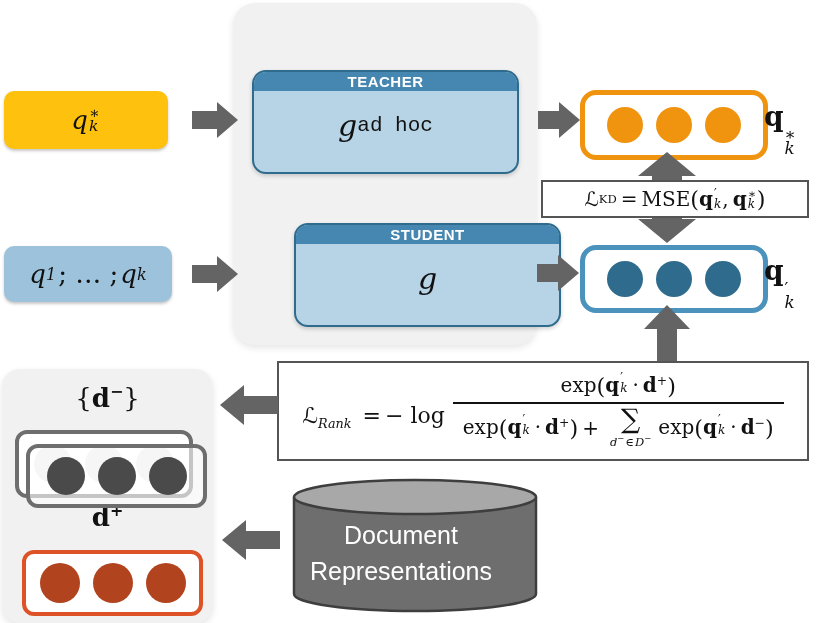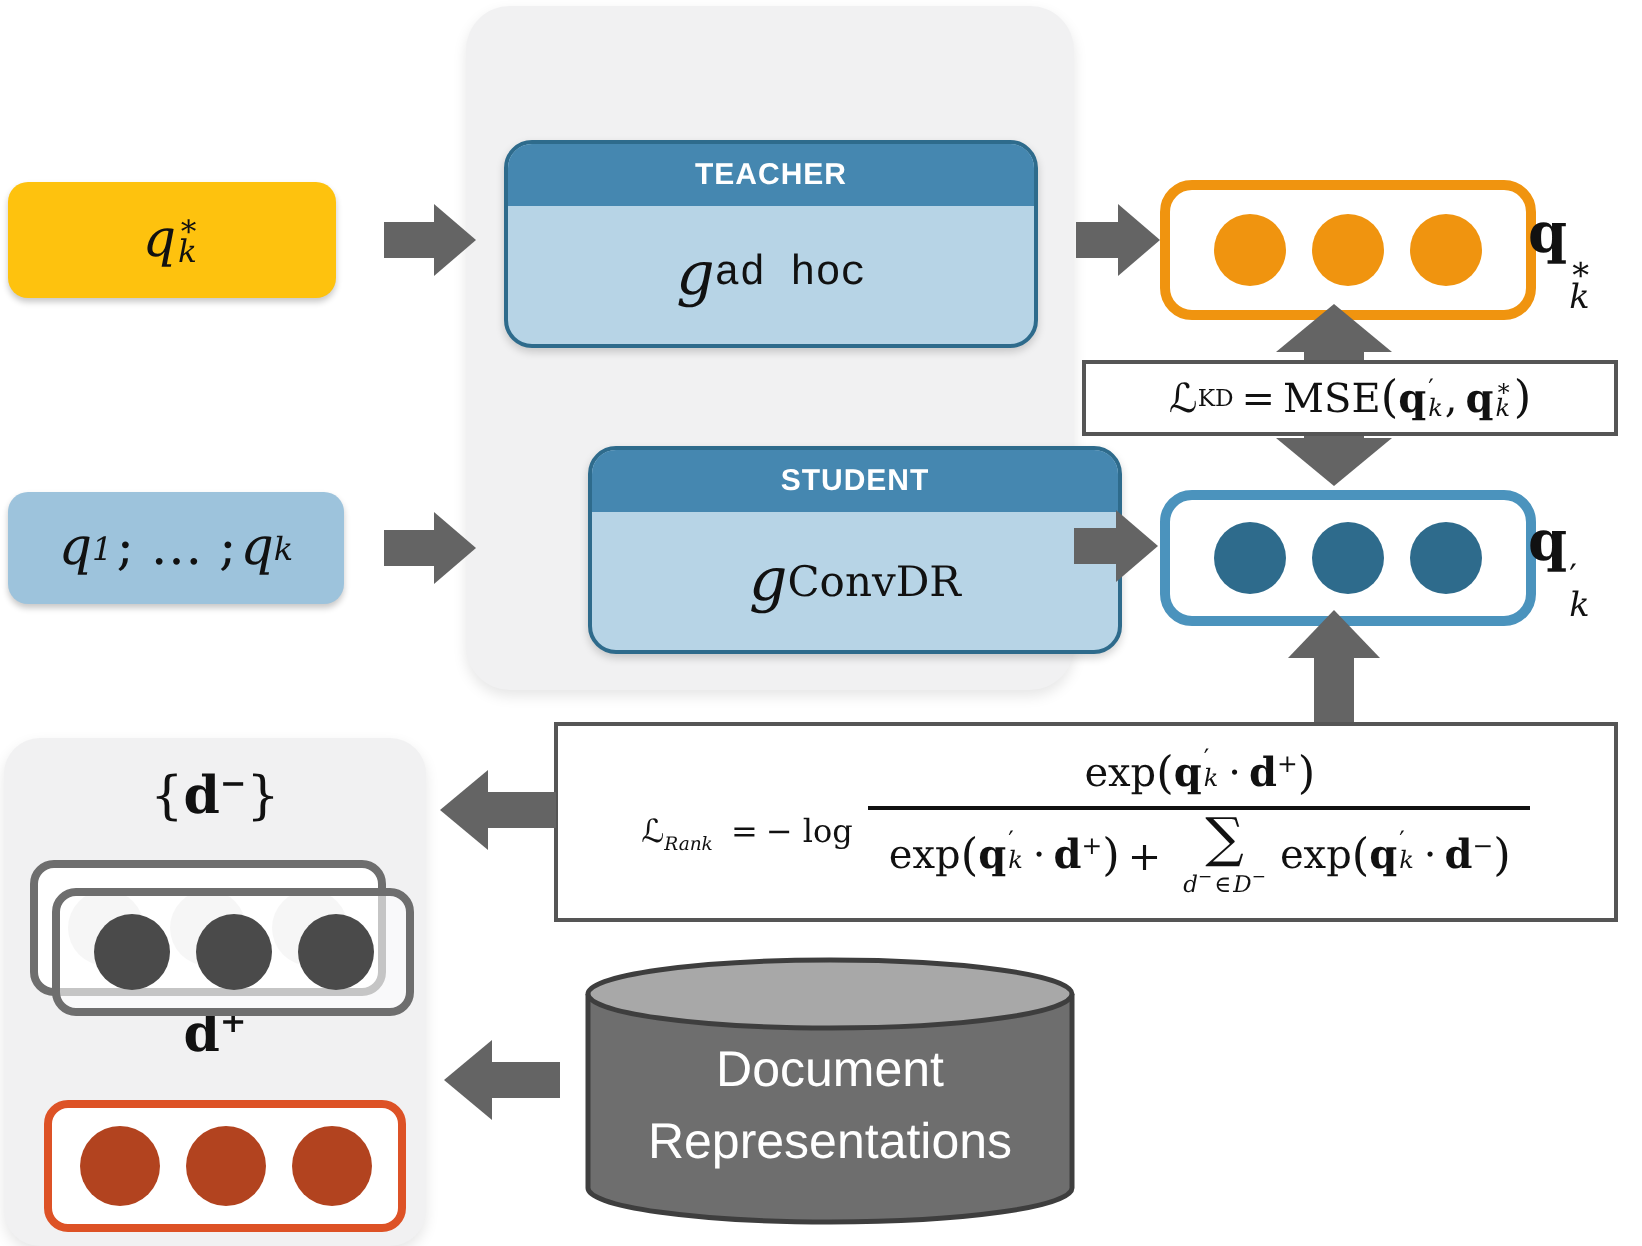--- a/index.html
+++ b/index.html
@@ -5,21 +5,21 @@
   html,body{margin:0;padding:0;}
   body{
     width:821px;height:623px;position:relative;overflow:hidden;
     background:#ffffff;font-family:"Liberation Sans",sans-serif;color:#111;
   }
   .abs{position:absolute;}
   .panel{position:absolute;background:#f1f1f2;border-radius:22px;box-shadow:0 3px 7px rgba(0,0,0,0.10);}
   
   .encbox{position:absolute;width:263px;height:100px;border:2px solid #2e6b8c;border-radius:14px;
           overflow:hidden;background:#b7d4e6;box-shadow:0 2px 4px rgba(0,0,0,0.18);}
-  .enc-hdr{height:31px;background:#4587b0;color:#fff;font-weight:bold;font-size:15px;
+  .enc-hdr{height:19px;background:#4587b0;color:#fff;font-weight:bold;font-size:15px;
            letter-spacing:0.5px;display:flex;align-items:center;justify-content:center;}
   .enc-bdy{height:69px;display:flex;align-items:center;justify-content:center;}
   
   .math{font-family:"DejaVu Serif","Liberation Serif",serif;}
   .it{font-style:italic;}
   .rm{font-style:normal;}
   .vec{font-weight:bold;font-style:normal;}
   .scriptL{font-family:"DejaVu Sans","DejaVu Serif",serif;}
   .lsub{font-size:0.58em;}
   .op{margin:0 4px;}
@@ -53,41 +53,40 @@
   .limits sup{font-size:8.5px;}
   
   .arr{position:absolute;}
   .arr .shaft{position:absolute;background:#646464;}
   .arr .head{position:absolute;width:0;height:0;border-style:solid;}
   
   .doclabel{position:absolute;width:211px;text-align:center;
             font-family:"DejaVu Serif","Liberation Serif",serif;font-size:26px;font-weight:bold;}
   .docbox{position:absolute;border-radius:12px;display:flex;align-items:center;justify-content:center;gap:13px;}
   
-  .cyl-text{position:absolute;left:291px;top:517px;width:248px;text-align:center;color:#fff;
+  .cyl-text{position:absolute;left:277px;top:517px;width:248px;text-align:center;color:#fff;
             font-size:25px;line-height:36px;}
 </style>
 </head>
 <body>
 
 <div class="panel" style="left:233px;top:3px;width:304px;height:342px;">
 
   <div class="encbox" style="left:19px;top:67px;">
     <div class="enc-hdr">TEACHER</div>
     <div class="enc-bdy math" style="font-size:30px;">
       <span class="it">g</span>
         <sub class="rm" style="font-size:21px;font-family:Liberation Mono, monospace;">ad hoc</sub>
     </div>
   </div>
 
   <div class="encbox" style="left:17px;top:220px;margin-left:44px;">
     <div class="enc-hdr">STUDENT</div>
     <div class="enc-bdy math" style="font-size:30px;">
       <span class="it">g</span>
-        <sub class="rm" style="font-size:21px;">ConvDR</sub>
     </div>
   </div>
 </div>
 
 <div class="inputbox it" style="left:4px;top:91px;width:164px;height:58px;background:#fec20e;">
   <span>q</span>
     <span class="ss">
       <span class="t rm">∗</span>
       <span class="b">k</span>
     </span>
@@ -167,21 +166,21 @@
   <div class="shaft" style="left:0;top:9px;width:21px;height:18px;"></div>
   <div class="head" style="left:21px;top:0;border-width:18px 0 18px 21px;border-color:transparent transparent transparent #646464;"></div>
 </div>
 
 <div class="arr" style="left:644px;top:305px;width:46px;height:56px;">
   <div class="head" style="left:0;top:0;border-width:0 23px 24px 23px;border-color:transparent transparent #646464 transparent;"></div>
   <div class="shaft" style="left:13px;top:23px;width:20px;height:33px;"></div>
 </div>
 
 <div class="formula-box" style="left:277px;top:361px;width:528px;height:96px;font-size:20px;">
-  <span style="font-size:16px;white-space:nowrap;margin-top:12px;">
+  <span style="font-size:22px;white-space:nowrap;margin-top:12px;">
     <span class="scriptL">ℒ</span><sub class="lsub it">Rank</sub>
     <span class="op rm">=</span><span class="rm">− log</span>
   </span>
   <span class="frac">
     <span class="num">
       <span class="term">
         <span class="rm">exp</span>
           <span class="par">(</span>
           <span class="vec">q</span>
           <span class="ss">

